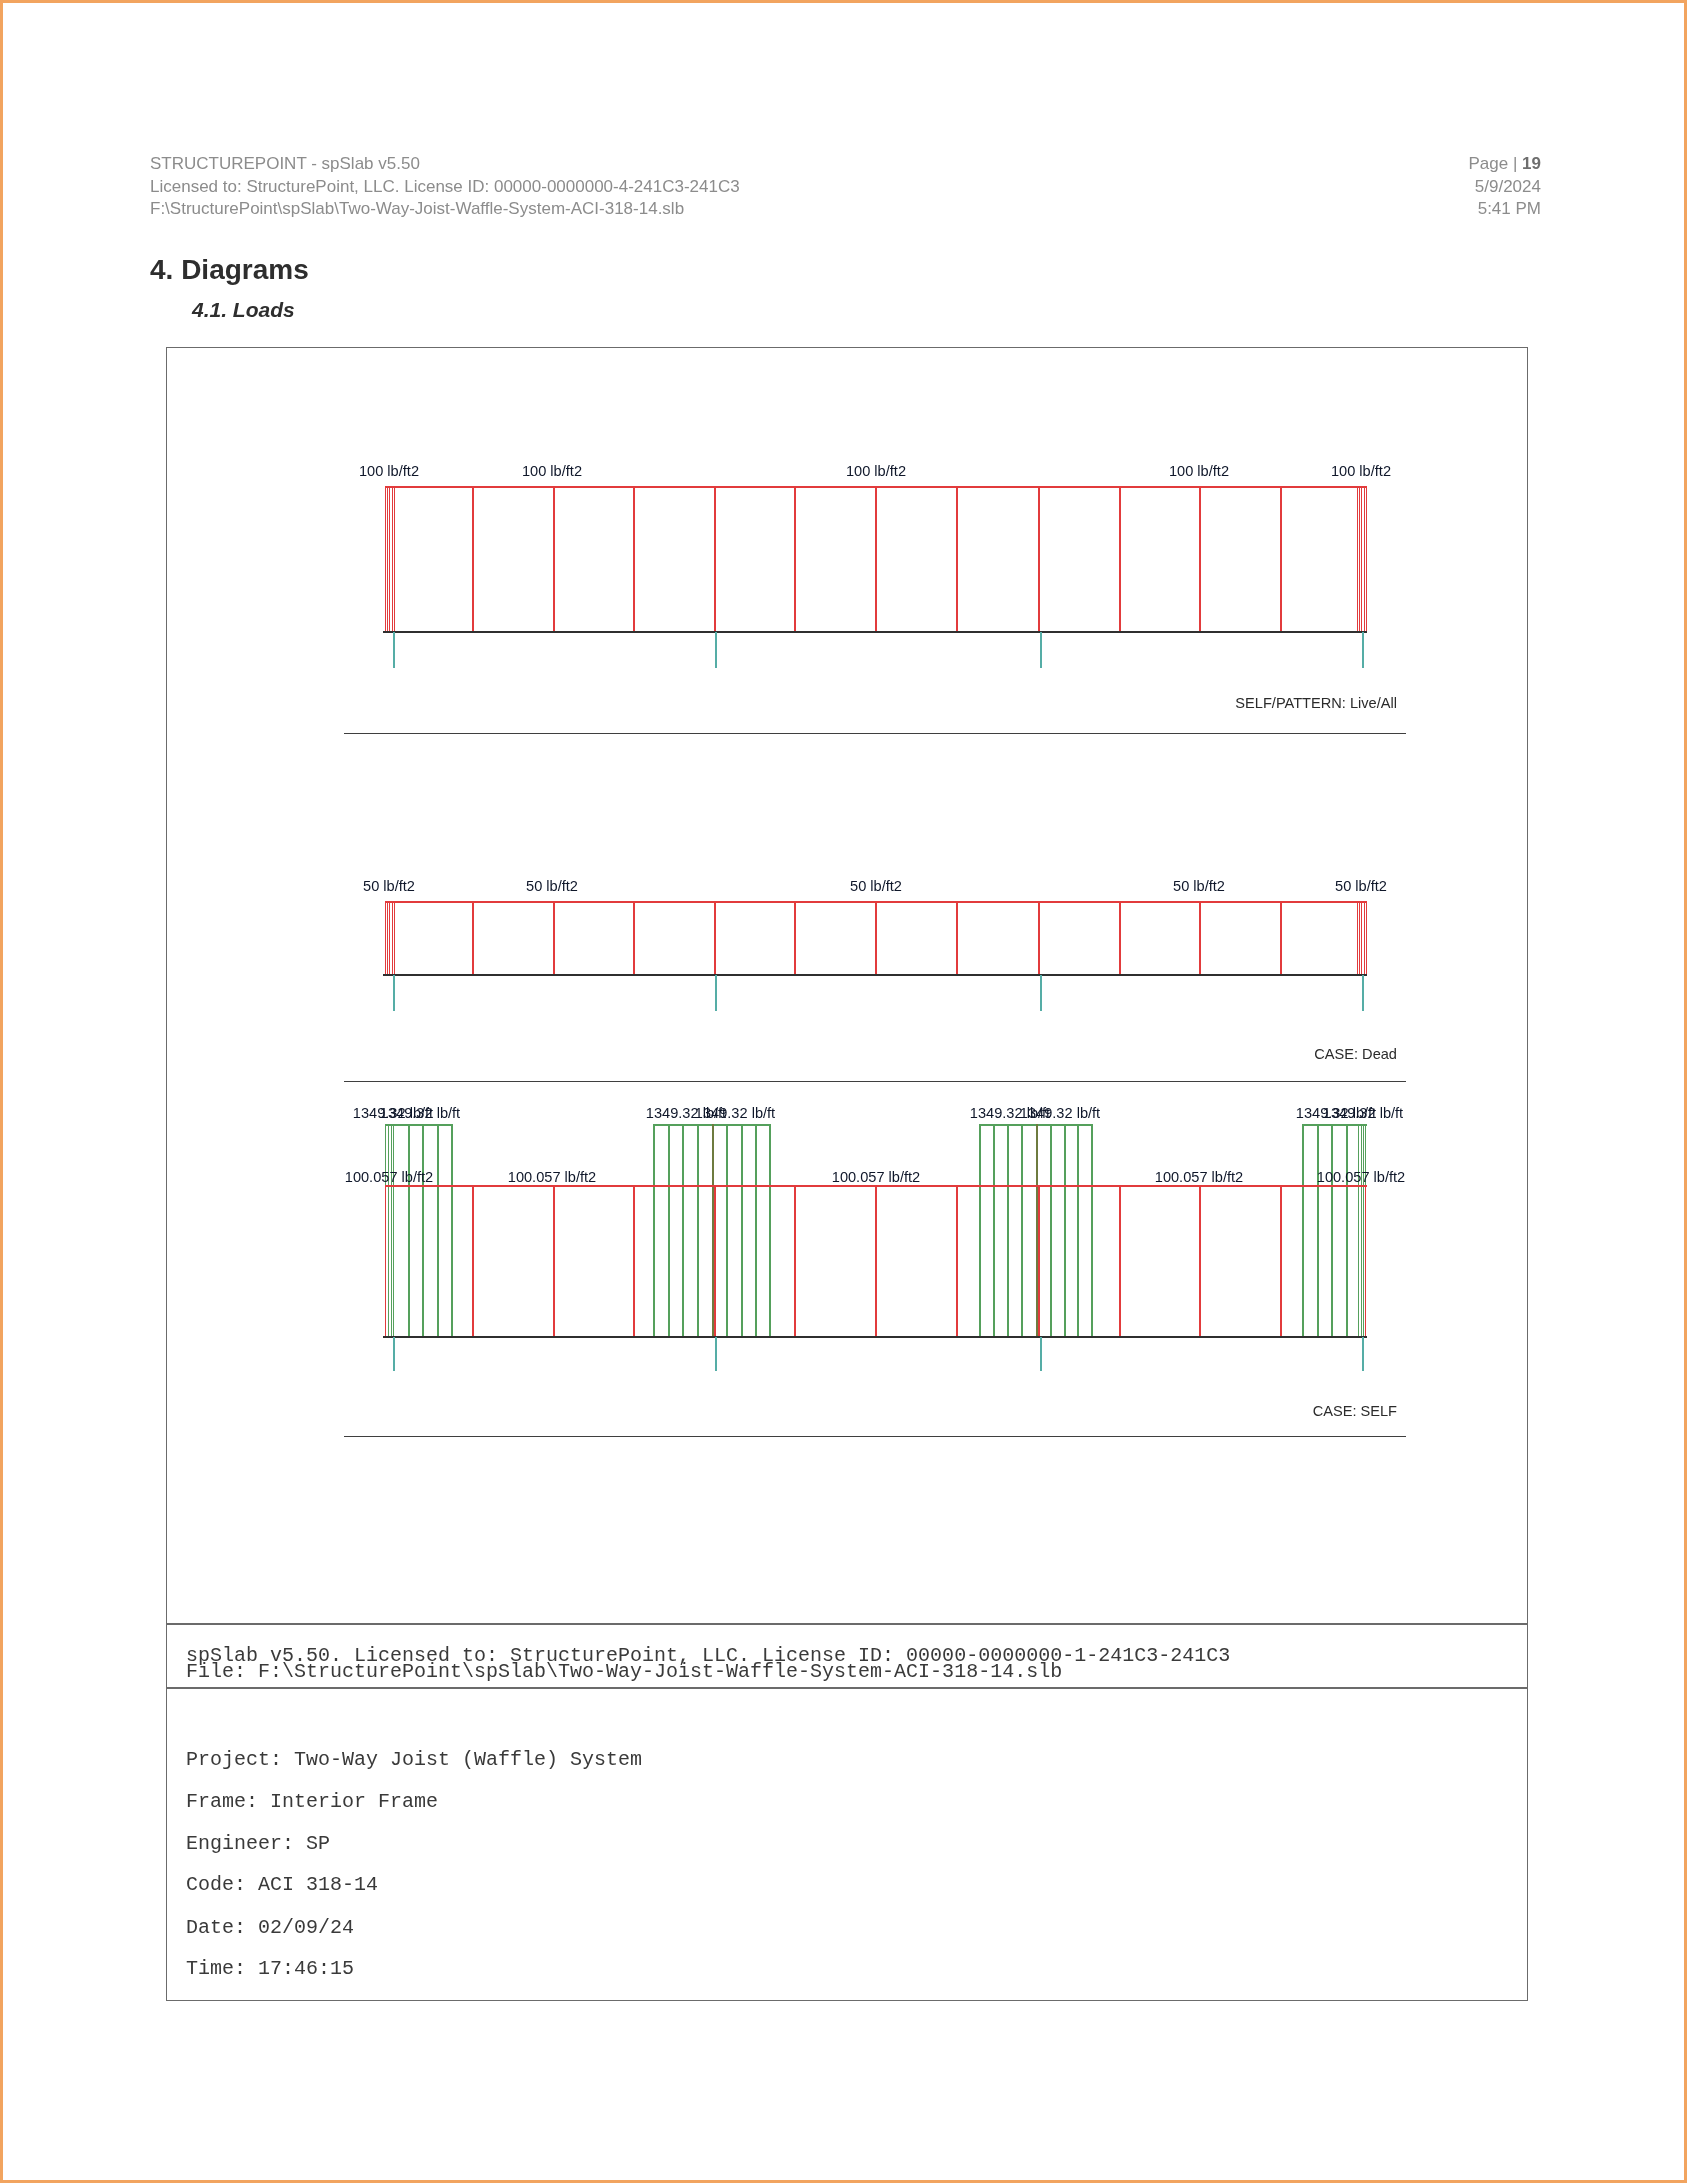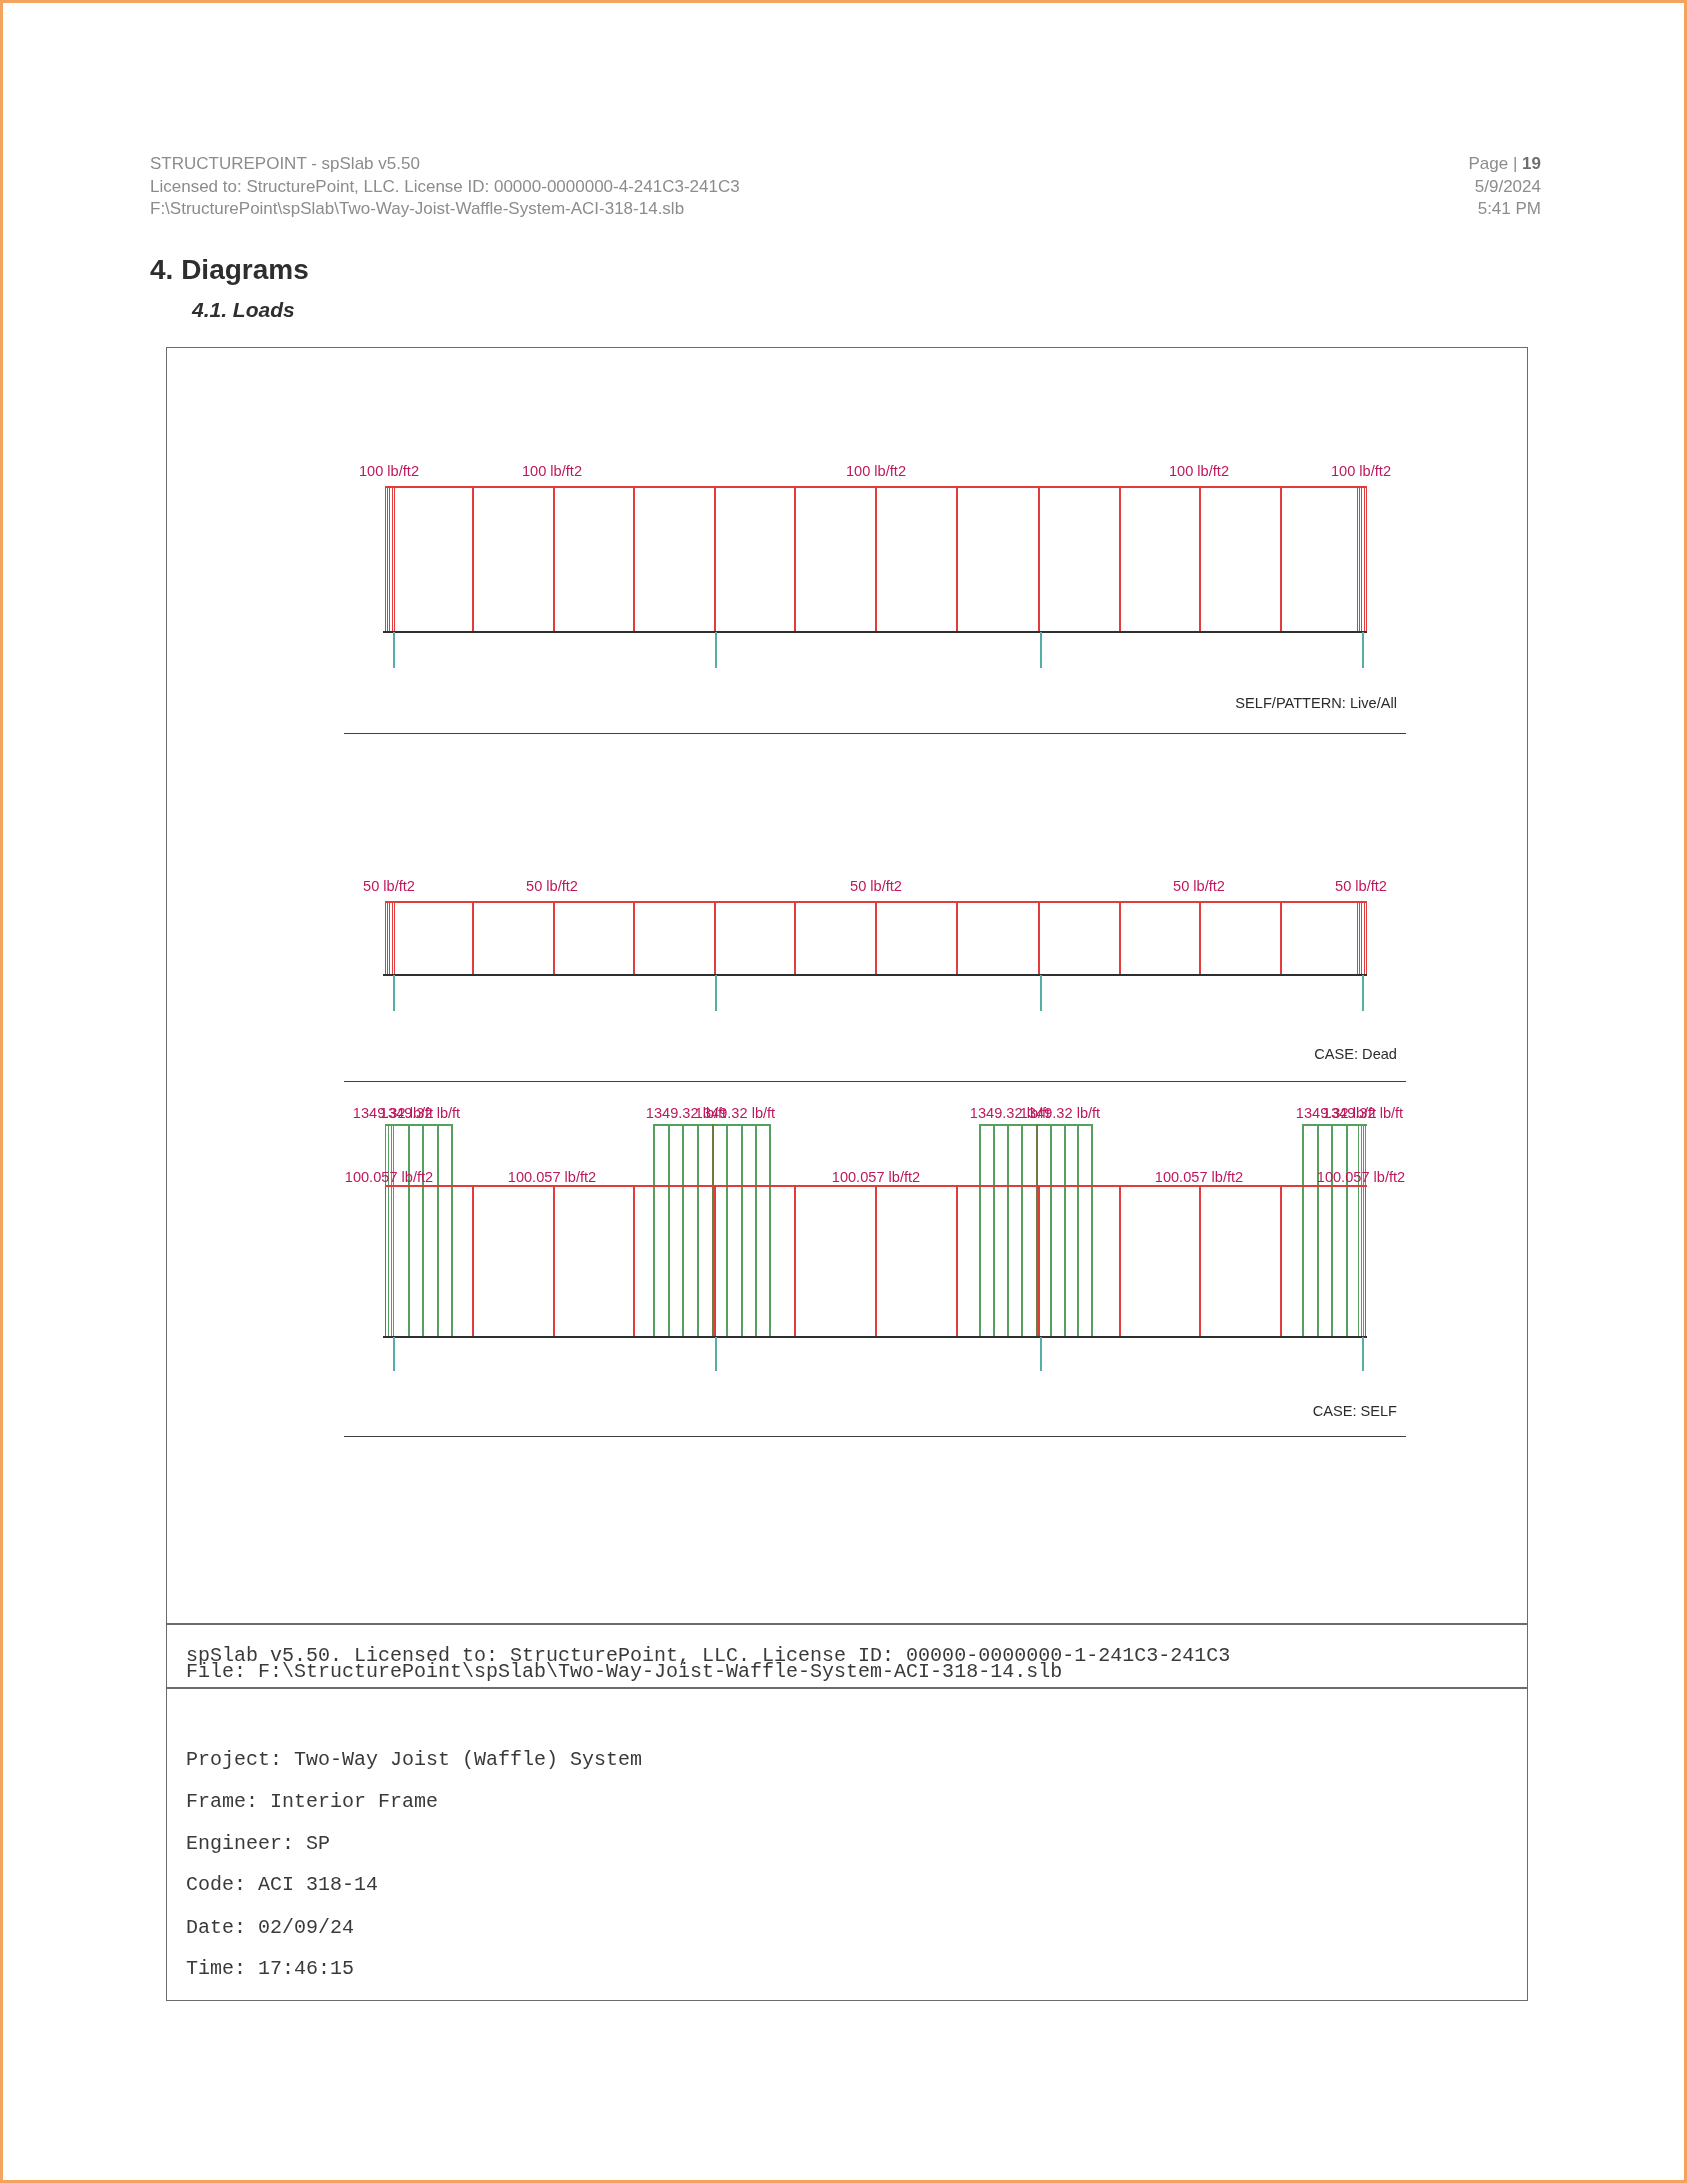--- a/index.html
+++ b/index.html
@@ -9,21 +9,21 @@
   .hdr-r{position:absolute;left:1257px;top:150px;width:281px;text-align:right;font-size:17px;line-height:22.5px;color:#8C8C8C;}
   .hdr-r b{color:#6E6E6E;}
   .h1{position:absolute;left:147px;top:251px;font-size:28px;font-weight:bold;color:#2E2E2E;}
   .h2{position:absolute;left:147px;top:295px;font-size:21px;font-weight:bold;font-style:italic;color:#2E2E2E;margin-left:42px;}
   .box{position:absolute;border:1.3px solid #6B6B6B;box-sizing:border-box;background:transparent;}
   .diag{left:163px;top:344px;width:1362px;height:1277px;}
   .lic{left:163px;top:1621px;width:1362px;height:65px;}
   .info{left:163px;top:1684px;width:1362px;height:314px;}
   .mono{position:absolute;left:183px;font-family:"Liberation Mono","DejaVu Sans Mono",monospace;
         font-size:20px;color:#3A3A3A;white-space:pre;}
-  .lbl{position:absolute;width:172px;margin-left:-86px;text-align:center;font-size:14.6px;color:#be185d;white-space:nowrap;}
+  .lbl{position:absolute;width:172px;margin-left:-86px;text-align:center;font-size:14.6px;color:#0f172a;white-space:nowrap;}
   .case{position:absolute;left:992px;width:402px;text-align:right;font-size:14.6px;color:#2B2B2B;}
   .vl{position:absolute;width:2px;}
   .w2{width:1.3px;}
   .hl{position:absolute;height:2px;}
   .r{background:#E23B3C;}
   .g{background:#55A05C;}
   .t{background:#55ADA6;}
   .o{background:#6E7B3F;}
   .base{height:2px;background:#2F2F2F;}
   .sep{position:absolute;left:341px;width:1062px;height:1.3px;background:#3F3F3F;}

